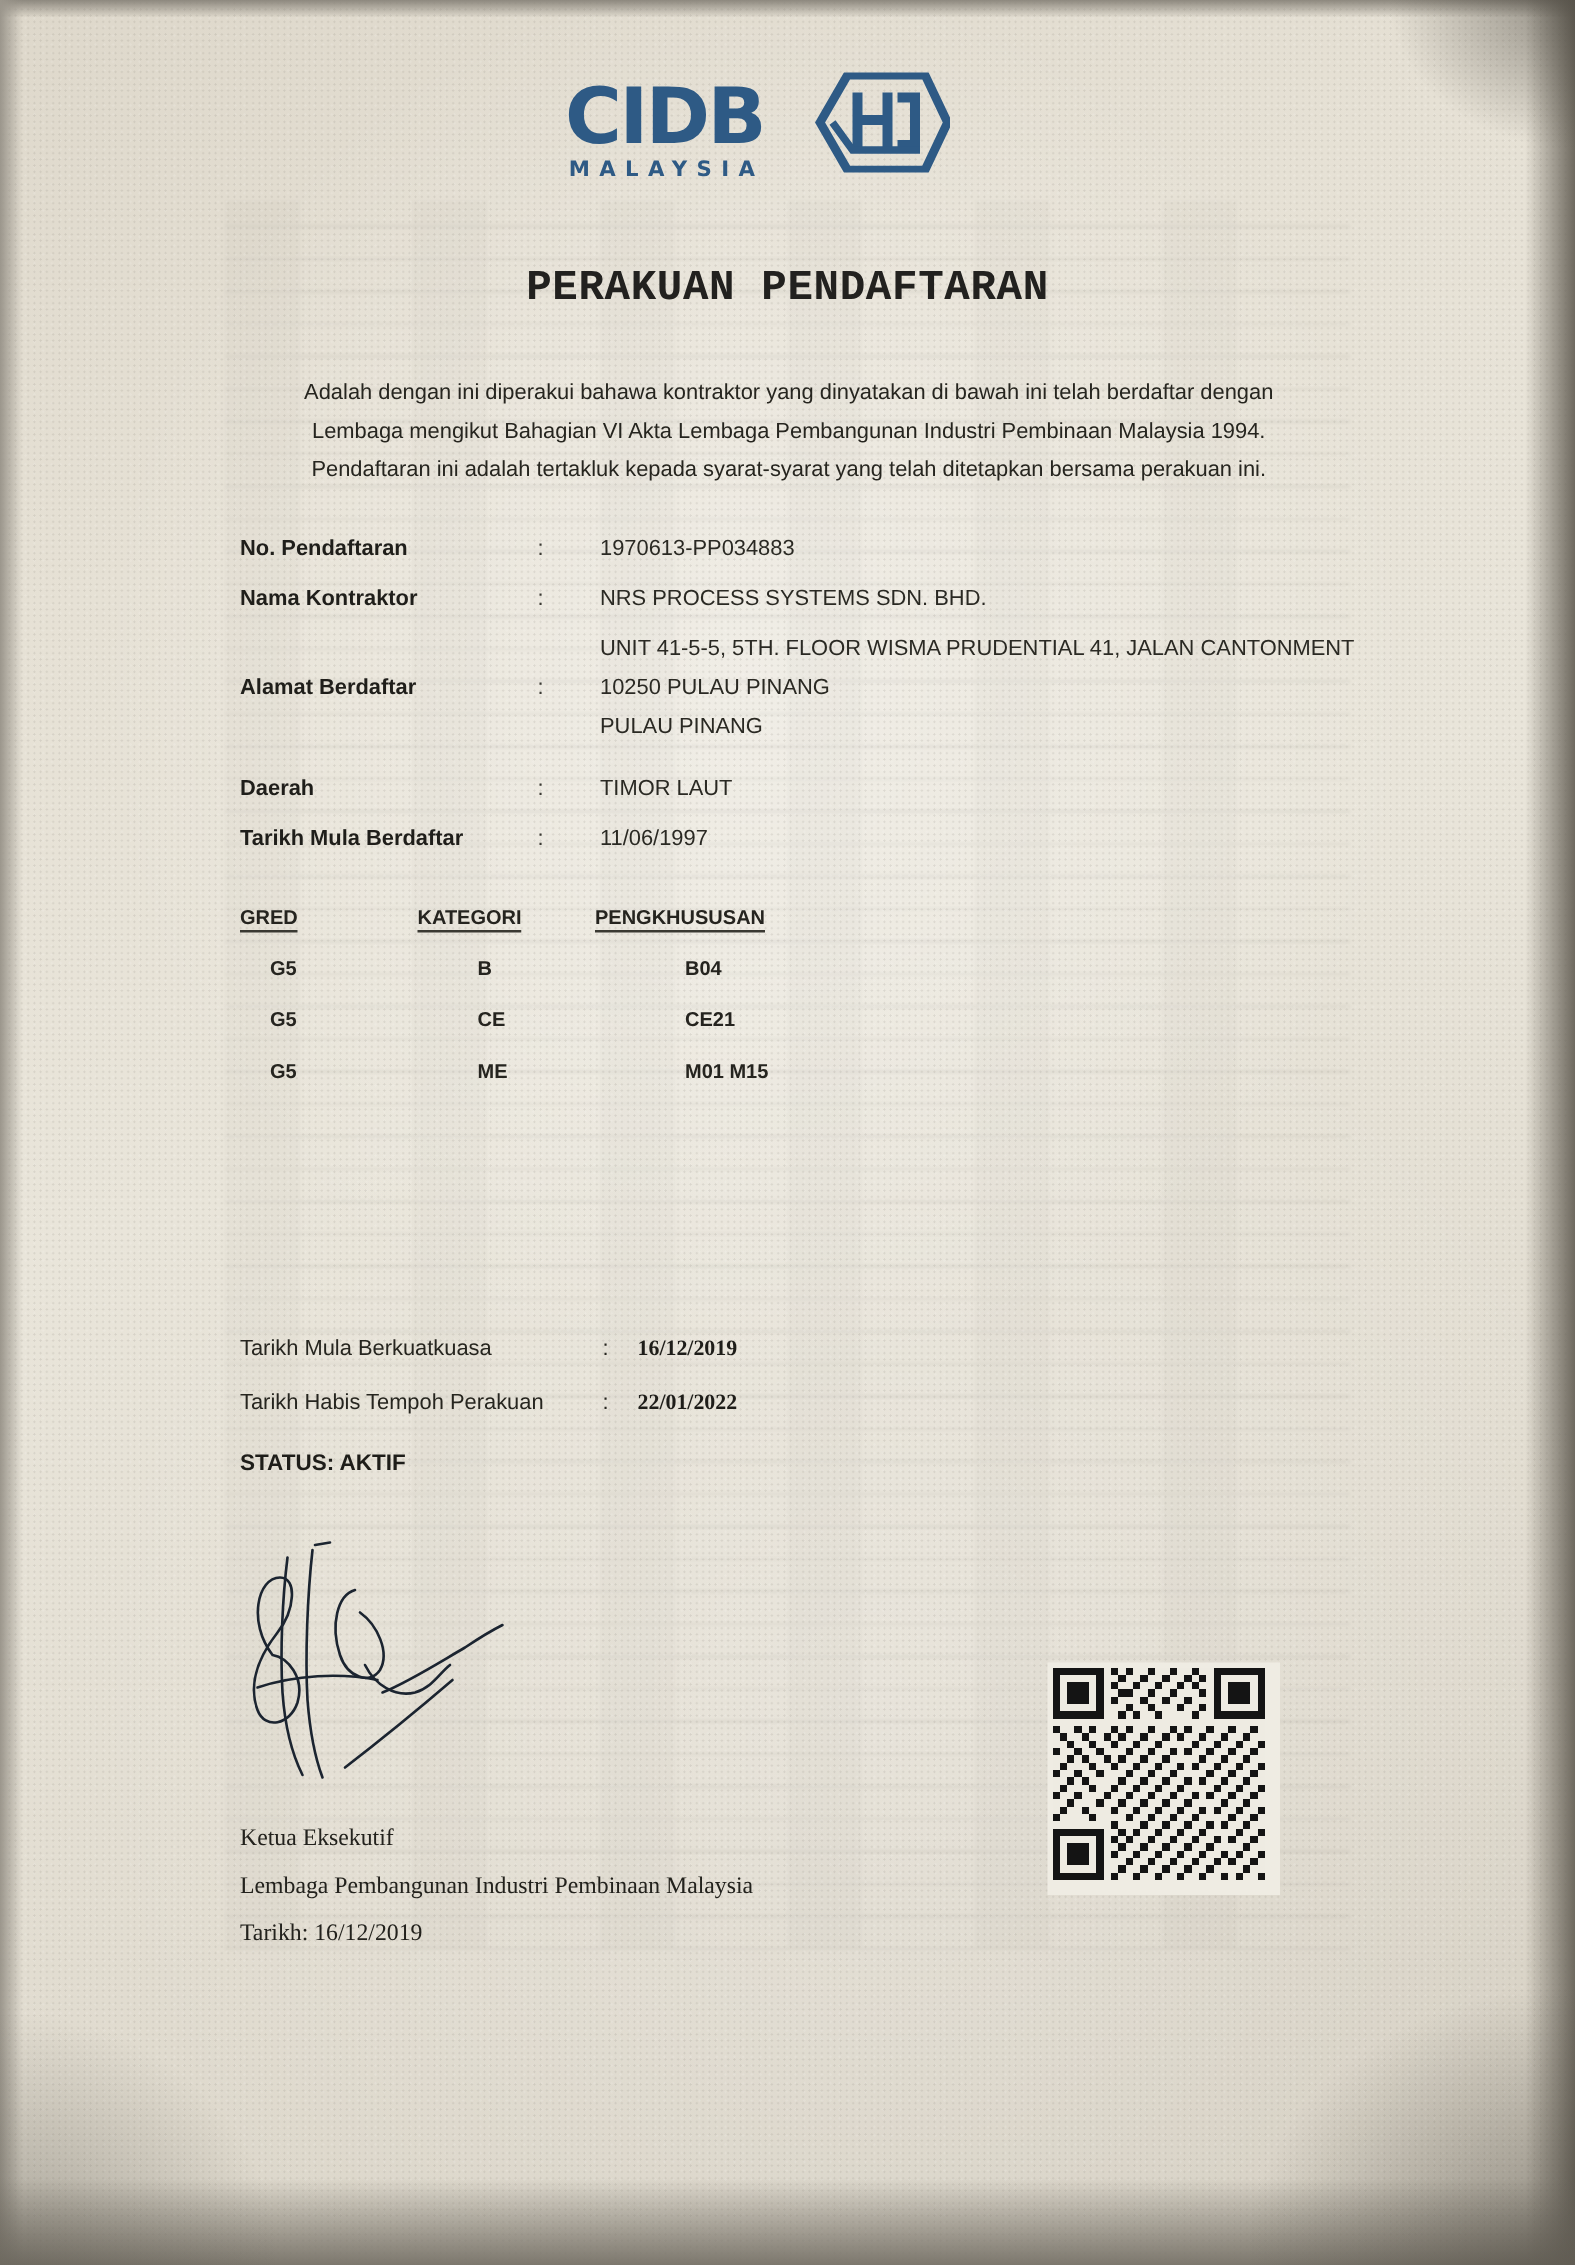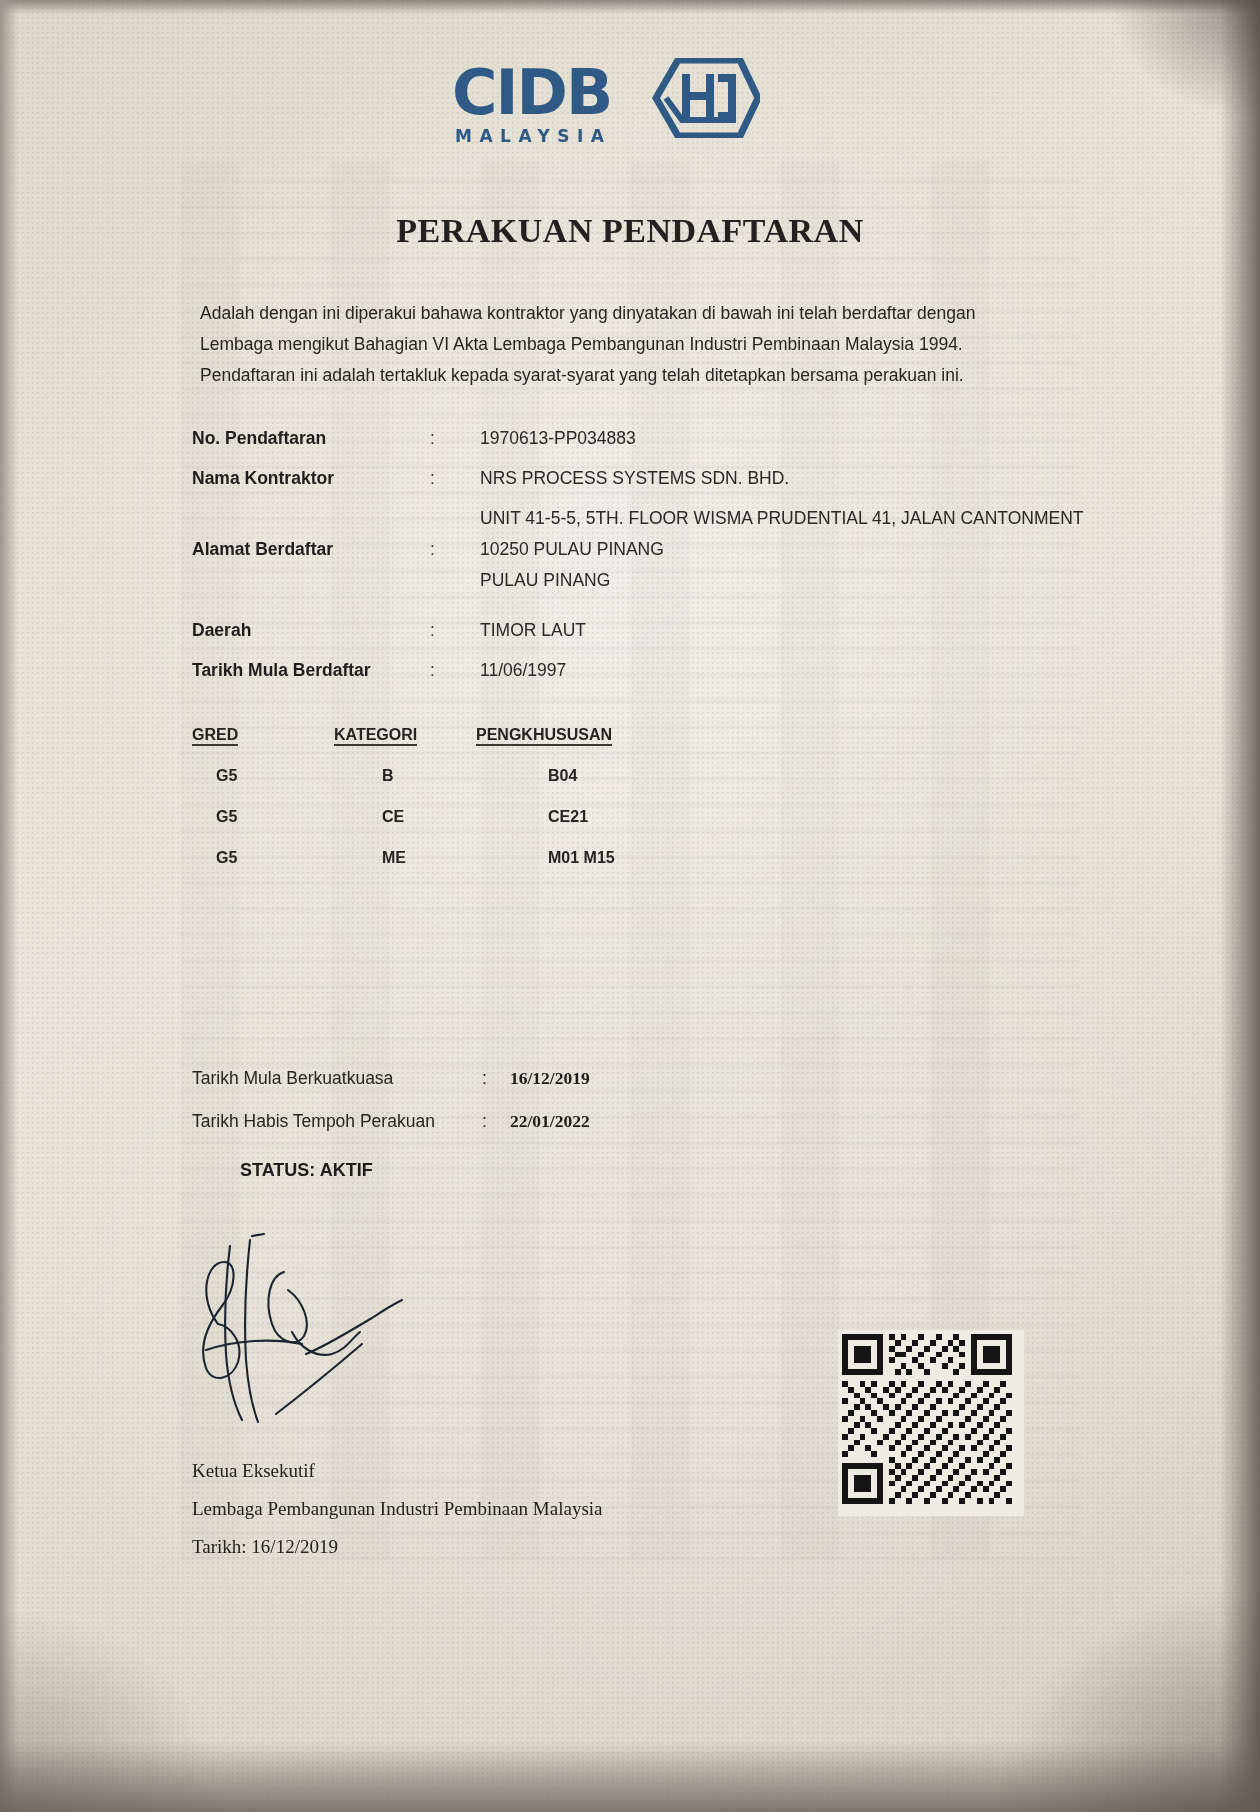--- a/index.html
+++ b/index.html
@@ -51,24 +51,24 @@
   .logo{position:absolute;left:452px;top:62px;display:flex;align-items:center;}
   .logo-word{color:#2e5a85;font-weight:bold;font-size:62px;letter-spacing:-2px;line-height:1;
     font-family:"DejaVu Sans", sans-serif;}
   .logo-sub{position:absolute;left:3px;top:64px;color:#2e5a85;font-weight:bold;
     font-size:17px;letter-spacing:7.5px;font-family:"DejaVu Sans", sans-serif;}
   .logo-mark{position:absolute;left:200px;top:-4px;}
 
   
   .title{position:absolute;left:0;top:212px;width:1260px;text-align:center;
     font-size:34px;font-weight:bold;color:#22211f;letter-spacing:0.5px;
-    font-family:Liberation Serif, serif;}
-
-  
-  .intro{position:absolute;left:200px;top:298px;width:862px;text-align:left;
+    font-family:Liberation Mono, monospace;}
+
+  
+  .intro{position:absolute;left:200px;top:298px;width:862px;text-align:center;
     font-size:17.5px;line-height:31px;color:#26251f;}
   .intro div{white-space:nowrap;}
 
   
   .fields{position:absolute;left:192px;top:428px;width:900px;font-size:17.5px;color:#24231e;}
   .frow{display:flex;align-items:center;margin-bottom:19px;}
   .flabel{width:238px;font-weight:bold;color:#1f1e1a;flex:0 0 238px;}
   .fcolon{width:50px;flex:0 0 50px;color:#3a3933;}
   .fvalue{flex:1;color:#2a2923;white-space:nowrap;}
   .fvalue .sub{display:block;margin-top:10px;}
@@ -84,21 +84,21 @@
   .ghead .gc1,.ghead .gc2,.ghead .gc3{font-weight:bold;}
   .ghead span{border-bottom:2px solid #3a3932;padding-bottom:1px;}
   .gbody .gc1,.gbody .gc2,.gbody .gc3{font-weight:bold;margin-left:24px;}
 
   
   .valid{position:absolute;left:192px;top:1068px;font-size:17.5px;color:#26251f;}
   .vrow{display:flex;align-items:flex-start;margin-bottom:22px;}
   .vlabel{width:290px;flex:0 0 290px;}
   .vcolon{width:28px;flex:0 0 28px;}
   .vval{font-weight:bold;color:#1e1d19;font-family:Liberation Serif, serif;}
-  .status{position:absolute;left:192px;top:1160px;font-size:18px;font-weight:bold;color:#1e1d19;margin-left:48px;}
+  .status{position:absolute;left:192px;top:1160px;font-size:18px;font-weight:bold;color:#1e1d19;}
 
   
   .sig{position:absolute;left:180px;top:1228px;}
   .sigblock{position:absolute;left:192px;top:1452px;
     font-family:"Liberation Serif", serif;font-size:19px;color:#23221d;line-height:38px;}
 
   
   .qr{position:absolute;left:838px;top:1330px;width:178px;height:178px;background:#efece3;padding:4px;}
   .qr svg{display:block;}
 </style>

